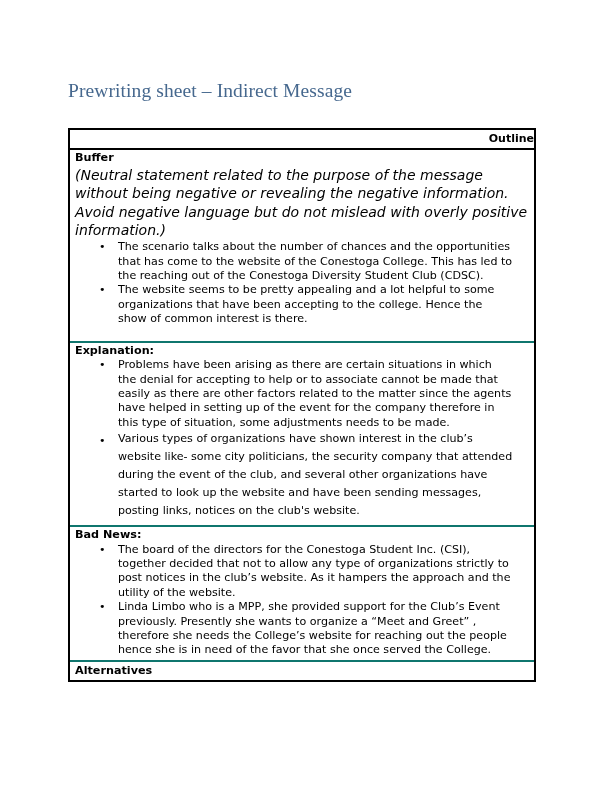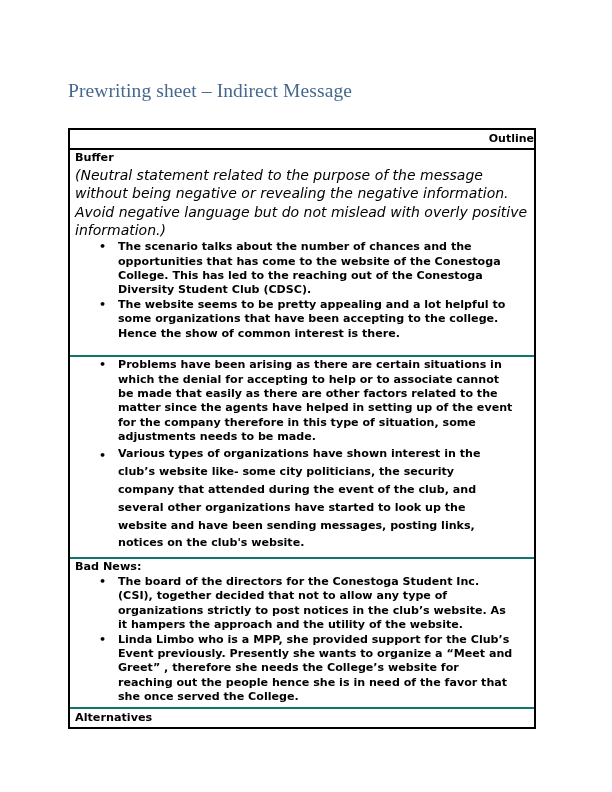--- a/index.html
+++ b/index.html
@@ -80,21 +80,20 @@
     list-style: none;
   }
   ul.bullets li {
     position: relative;
     font-size: 11.1px;
     line-height: 1.30;
     padding-left: 44px;
     padding-right: 2px;
     margin: 0 15px 0 0;
     text-align: left;
-    font-weight: bold;
   }
   ul.bullets.loose li {
     line-height: 1.62;
   }
   ul.bullets li::before {
     content: "\2022";
     position: absolute;
     left: 25px;
     top: 0;
     font-size: 11.1px;
@@ -125,20 +124,21 @@
         <ul class="bullets">
           <li>The scenario talks about the number of chances and the opportunities that has come to the website of the Conestoga College. This has led to the reaching out of the Conestoga Diversity Student Club (CDSC).</li>
           <li>The website seems to be pretty appealing and a lot helpful to some organizations that have been accepting to the college. Hence the show of common interest is there.</li>
         </ul>
         <div class="pad-after-buffer"></div>
       </div>
     </div>
 
     <div class="section">
       <div class="section-inner">
+        <div class="sec-label">Explanation:</div>
         <ul class="bullets">
           <li>Problems have been arising as there are certain situations in which the denial for accepting to help or to associate cannot be made that easily as there are other factors related to the matter since the agents have helped in setting up of the event for the company therefore in this type of situation, some adjustments needs to be made.</li>
         </ul>
         <ul class="bullets loose">
           <li>Various types of organizations have shown interest in the club’s website like- some city politicians, the security company that attended during the event of the club, and several other organizations have started to look up the website and have been sending messages, posting links, notices on the club's website.</li>
         </ul>
         <div class="pad-after-explanation"></div>
       </div>
     </div>
 

